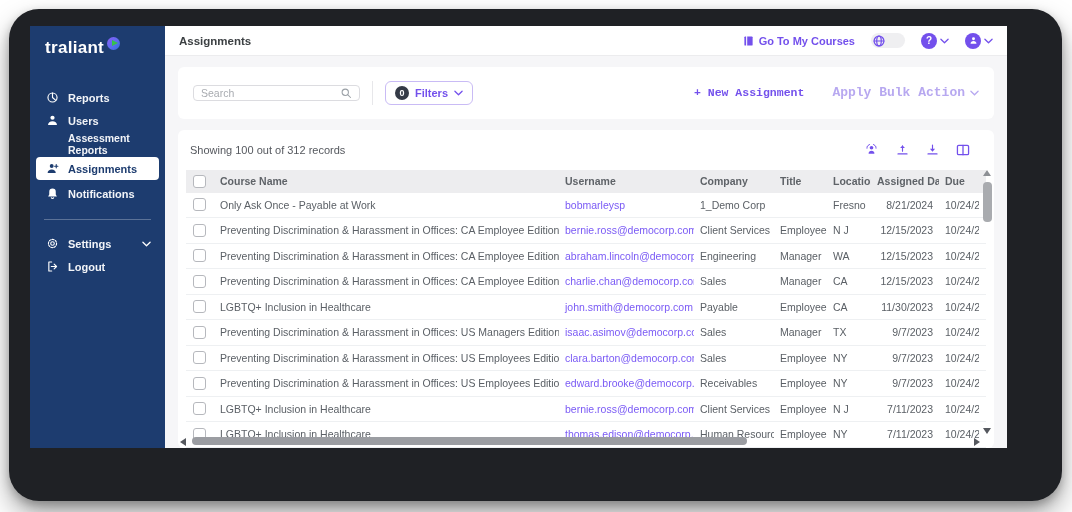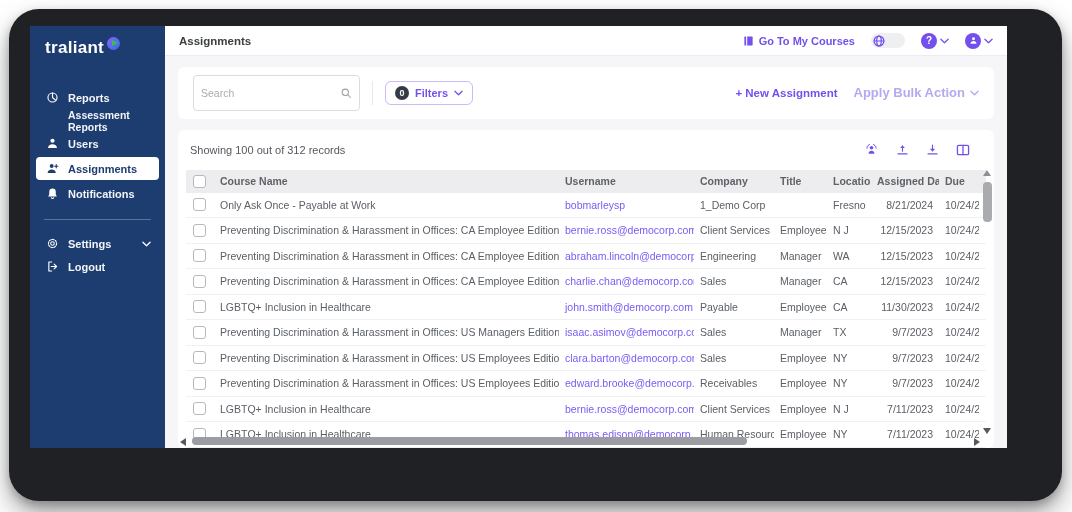--- a/index.html
+++ b/index.html
@@ -40,28 +40,28 @@
   .courses-link { display:flex; align-items:center; gap:5px; color:#7350ec; font-size:11px; font-weight:700; cursor:pointer;text-align:right; }
   .lang-pill { width:34px; height:15px; background:#efeff1; border-radius:8px; display:flex; align-items:center; padding-left:1px; cursor:pointer; }
   .round-btn { display:flex; align-items:center; gap:3px; cursor:pointer; }
   .circ { width:16px; height:16px; border-radius:50%; background:#7350ec; color:#fff; font-size:10px; font-weight:700; display:flex; align-items:center; justify-content:center; }
   svg.pur { stroke:#7350ec; fill:none; stroke-width:1.4; stroke-linecap:round; stroke-linejoin:round; }
   svg.gry { stroke:#9aa0a6; fill:none; stroke-width:1.4; stroke-linecap:round; stroke-linejoin:round; }
 
   
   .card { background:#fff; border-radius:6px; margin:0 13px; }
   .toolbar-card { margin-top:11px; height:52px; display:flex; align-items:center; padding:0 15px; }
-  .search-box { width:167px; height:36px; border:1px solid #dcdce0; border-radius:4px; display:flex; align-items:center; padding:0 7px; background:#fff; }
+  .search-box { width:167px; height:16px; border:1px solid #dcdce0; border-radius:4px; display:flex; align-items:center; padding:0 7px; background:#fff; }
   .search-box input { border:none; outline:none; flex:1; font-size:10.5px; color:#3c4043; font-family:inherit; background:transparent; min-width:0; }
   .search-box input::placeholder { color:#a8abb0; }
   .vdiv { width:1px; height:24px; background:#e7e7ea; margin:0 12px; }
   .filters-btn { height:24px; border:1px solid #c9bbf5; border-radius:6px; display:flex; align-items:center; gap:6px; padding:0 9px; cursor:pointer; background:#fff; }
   .filters-badge { width:14px; height:14px; border-radius:50%; background:#343a46; color:#fff; font-size:9px; font-weight:700; display:flex; align-items:center; justify-content:center; }
   .filters-label { font-size:11px; font-weight:700; color:#7350ec; }
-  .toolbar-right { margin-left:auto; display:flex; align-items:center; gap:16px; }
+  .toolbar-right { margin-left:auto; display:flex; align-items:center; gap:28px;font-family:Liberation Mono, monospace; }
   .new-assign { color:#7350ec; font-size:11.5px; font-weight:700; cursor:pointer; }
   .bulk-action { color:#b7a8f0; font-size:13px; font-weight:700; display:flex; align-items:center; gap:5px; cursor:pointer; }
 
   
   .table-card { margin-top:11px; height:320px; position:relative; padding:0 8px; overflow:hidden; }
   .summary-row { height:40px; display:flex; align-items:center; padding:0 4px; }
   .summary-text { font-size:11px; color:#55585e; }
   .summary-icons { margin-left:auto; display:flex; align-items:center; gap:17px; padding-right:12px; }
   .summary-icons > span { cursor:pointer; display:flex; }
 
@@ -107,31 +107,31 @@
       <div class="nav">
         <div class="nav-item">
           <span class="ico">
             <svg width="13" height="13" viewBox="0 0 16 16" class="wht">
                 <circle cx="8" cy="8" r="5.6"></circle>
                 <path d="M8 2.4V8l4 3.6"></path>
               </svg>
           </span>
           <span>Reports</span>
         </div>
+        <div class="nav-item">
+          <span class="ico">
+            <svg width="13" height="13" viewBox="0 0 16 16" class="wht">
+                <circle class="fillme" cx="8" cy="4.6" r="2.6"></circle>
+                <path class="fillme" d="M2.5 13.6c0-3 2.4-4.8 5.5-4.8s5.5 1.8 5.5 4.8z"></path>
+              </svg>
+          </span>
+          <span>Users</span>
+        </div>
         <div class="nav-item sub">
           <span>Assessment Reports</span>
-        </div>
-        <div class="nav-item">
-          <span class="ico">
-            <svg width="13" height="13" viewBox="0 0 16 16" class="wht">
-                <circle class="fillme" cx="8" cy="4.6" r="2.6"></circle>
-                <path class="fillme" d="M2.5 13.6c0-3 2.4-4.8 5.5-4.8s5.5 1.8 5.5 4.8z"></path>
-              </svg>
-          </span>
-          <span>Users</span>
         </div>
         <div class="nav-item active">
           <span class="ico">
             <svg width="13" height="13" viewBox="0 0 16 16" class="wht">
                 <circle class="fillme" cx="7" cy="5" r="2.4"></circle>
                 <path class="fillme" d="M2 13.4c0-2.7 2.2-4.3 5-4.3s5 1.6 5 4.3z"></path>
                 <path d="M12.6 3.2v4M10.6 5.2h4"></path>
               </svg>
           </span>
           <span>Assignments</span>

